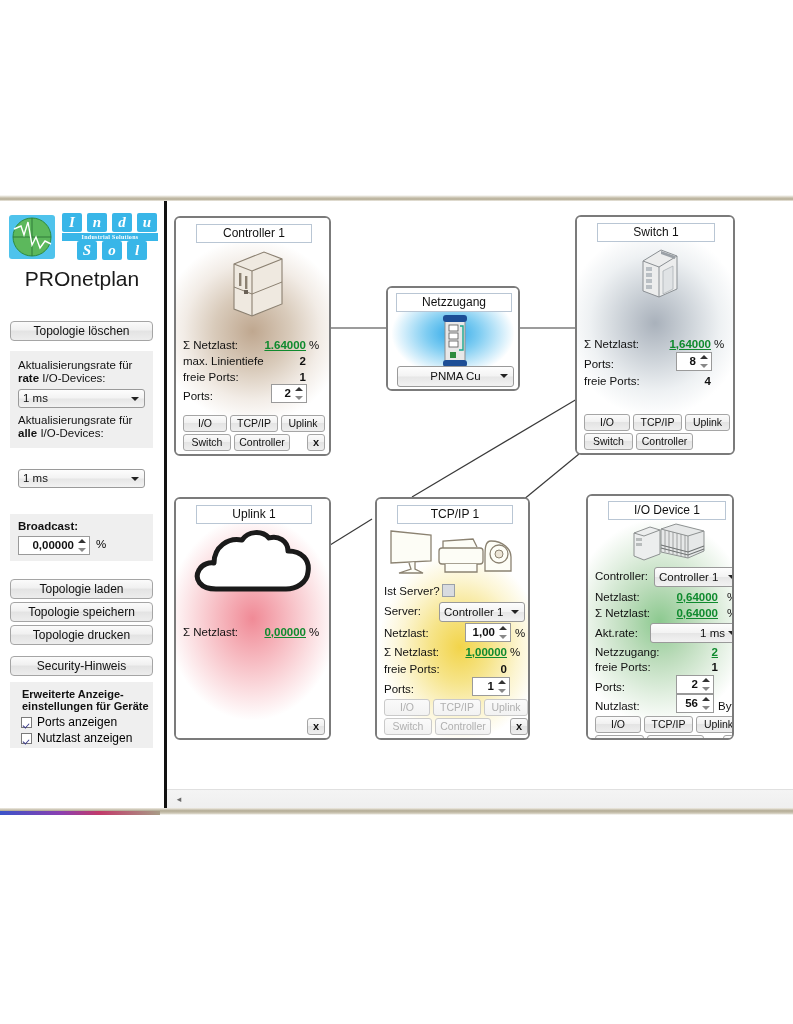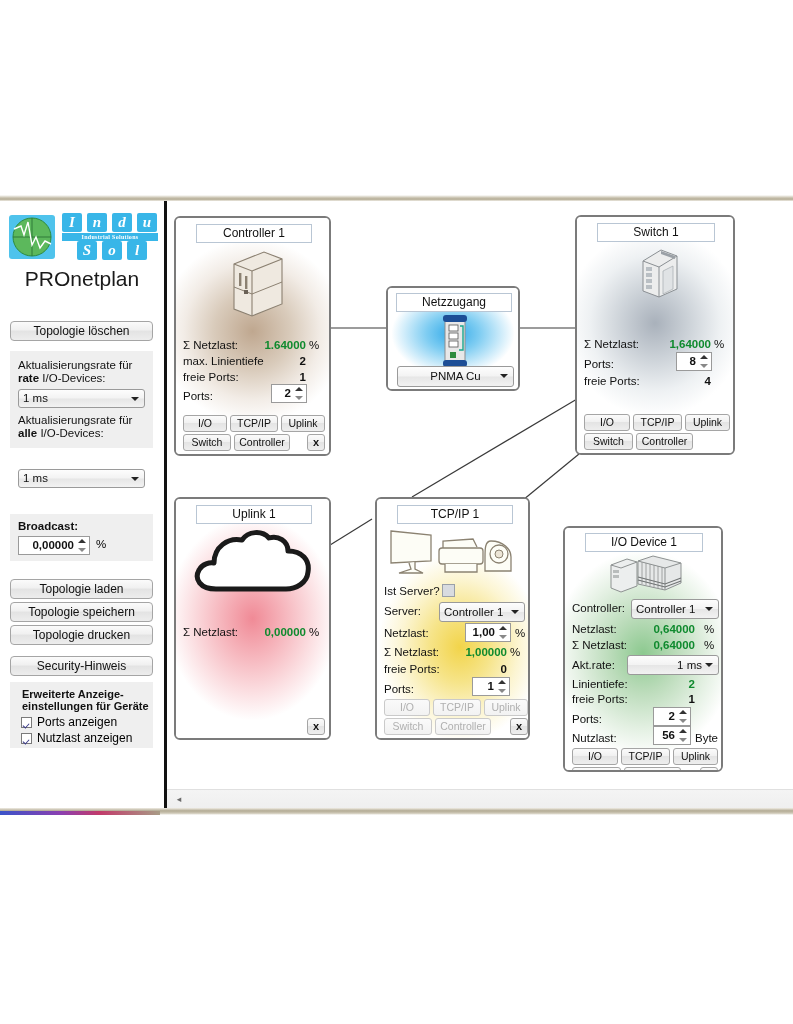--- a/index.html
+++ b/index.html
@@ -81,21 +81,21 @@
   .node{position:absolute;box-sizing:border-box;border:2px solid #7b7b7b;
         border-radius:6px;background:#fff;overflow:hidden;}
   .node-bg{position:absolute;left:0;top:0;right:0;bottom:0;}
   .node-inner{position:absolute;left:0;top:0;right:0;bottom:0;}
   .ntitle{position:absolute;box-sizing:border-box;background:#fff;
     border:1px solid #b9c6d4;font-size:12px;color:#111;text-align:center;
     line-height:17px;height:19px;cursor:text;}
   .row-lab{position:absolute;font-size:11.5px;color:#111;white-space:nowrap;}
   .row-val{position:absolute;font-size:11.5px;color:#111;font-weight:bold;
     text-align:right;white-space:nowrap;}
-  .green{color:#0f8a2e;}
+  .green{color:#0f8a2e;text-decoration:underline;}
   .unit{position:absolute;font-size:11.5px;color:#111;}
   .tbtn{position:absolute;box-sizing:border-box;height:17px;
      background:linear-gradient(to bottom,#fbfbfb 0%,#f1f1f1 45%,#e4e4e4 50%,#eeeeee 100%);
      border:1px solid #a5a5a5;border-radius:3px;font-size:10.5px;color:#111;
      text-align:center;line-height:15px;cursor:pointer;}
   .tbtn.dim{color:#b0b0b0;border-color:#cacaca;
      background:linear-gradient(to bottom,#fafafa 0%,#f2f2f2 100%);}
   .tbtn.x{font-weight:bold;font-size:11px;}
 
   
@@ -374,21 +374,21 @@
 
         <div class="tbtn dim" style="left:7px;top:200px;width:46px;">I/O</div>
         <div class="tbtn dim" style="left:56px;top:200px;width:48px;">TCP/IP</div>
         <div class="tbtn dim" style="left:107px;top:200px;width:44px;">Uplink</div>
         <div class="tbtn dim" style="left:7px;top:219px;width:48px;">Switch</div>
         <div class="tbtn dim" style="left:58px;top:219px;width:56px;">Controller</div>
         <div class="tbtn x" style="left:133px;top:219px;width:18px;">x</div>
       </div>
     </div>
 
-    <div class="node" style="left:396px;top:293px;width:160px;height:246px;margin-top:32px;">
+    <div class="node" style="left:419px;top:293px;width:148px;height:246px;">
       <div class="node-bg" style="background:radial-gradient(ellipse 105px 120px at 50% 52%, #8cc98f 0%, #bcdcbb 32%, #e3f0e2 62%, #ffffff 86%);"></div>
       <div class="node-inner">
         <div class="ntitle" style="left:20px;top:5px;width:118px;">I/O Device 1</div>
         <div class="devicon" style="left:42px;top:25px;">
           <svg width="80" height="42" viewBox="0 0 80 42">
             <path d="M4,12 L20,6 L30,9 L30,33 L14,39 L4,35 Z" fill="#eceeee" stroke="#8d9191" stroke-width="1"></path>
             <path d="M4,12 L14,15 L30,9" fill="none" stroke="#8d9191" stroke-width="1"></path>
             <rect x="6" y="17" width="6" height="3" fill="#b8bcbc"></rect>
             <rect x="6" y="22" width="6" height="3" fill="#b8bcbc"></rect>
             <path d="M31,8 L46,3 L74,10 L74,30 L58,37 L31,31 Z" fill="#e6e8e8" stroke="#8d9191" stroke-width="1"></path>
@@ -420,21 +420,21 @@
         <div class="row-lab" style="left:7px;top:111px;">Σ Netzlast:</div>
         <div class="row-val green" style="left:62px;top:111px;width:68px;">0,64000</div>
         <div class="unit" style="left:139px;top:111px;">%</div>
 
         <div class="row-lab" style="left:7px;top:131px;">Akt.rate:</div>
         <div class="combo" style="left:62px;top:127px;width:92px;height:20px;line-height:18px;text-align:right;padding-right:16px;padding-left:0;">
           <span>1 ms</span>
           <span class="arrow"></span>
         </div>
 
-        <div class="row-lab" style="left:7px;top:150px;">Linientiefe:</div>
+        <div class="row-lab" style="left:7px;top:150px;">Netzzugang:</div>
         <div class="row-val green" style="left:62px;top:150px;width:68px;">2</div>
 
         <div class="row-lab" style="left:7px;top:165px;">freie Ports:</div>
         <div class="row-val" style="left:62px;top:165px;width:68px;">1</div>
 
         <div class="row-lab" style="left:7px;top:185px;">Ports:</div>
         <div class="spin" style="left:88px;top:179px;width:38px;height:19px;line-height:17px;font-weight:bold;">
           <span>2</span>
           <span class="up"></span>
           <span class="dn"></span>

